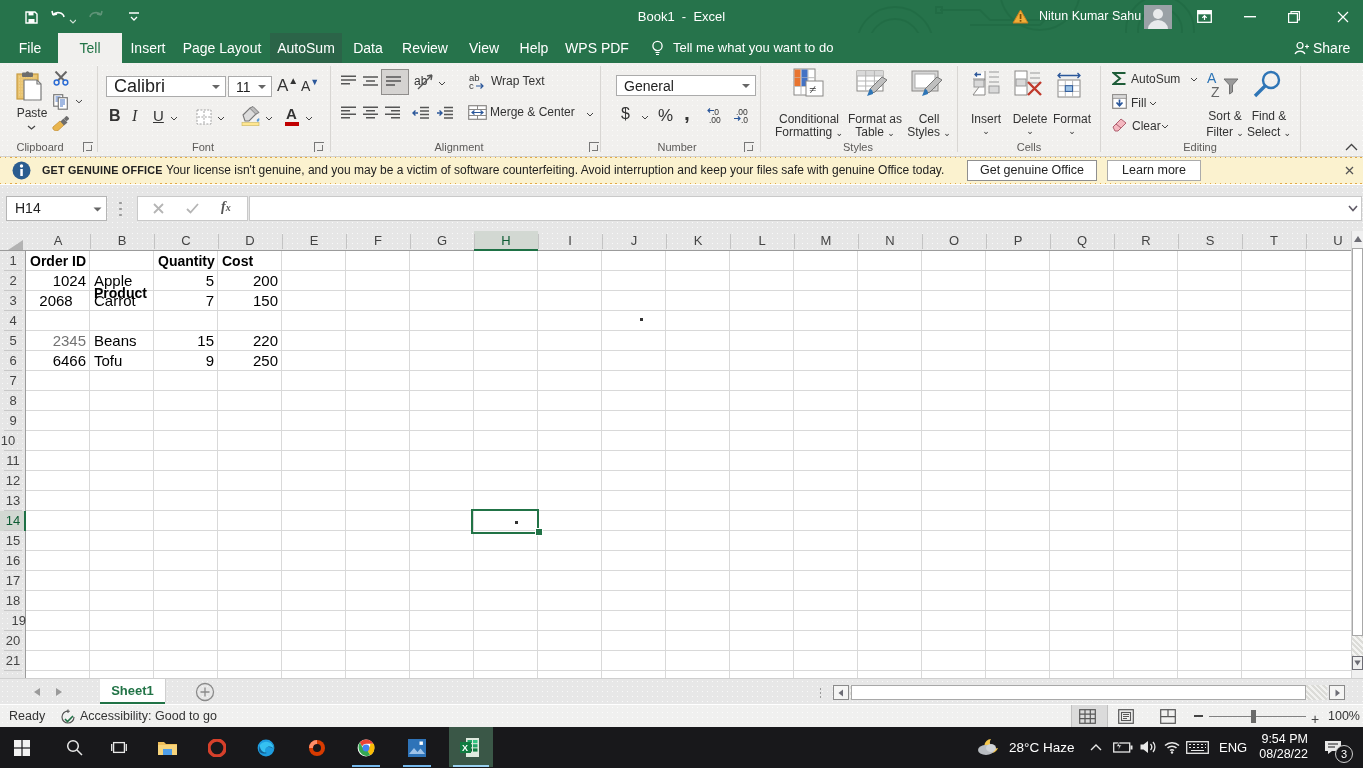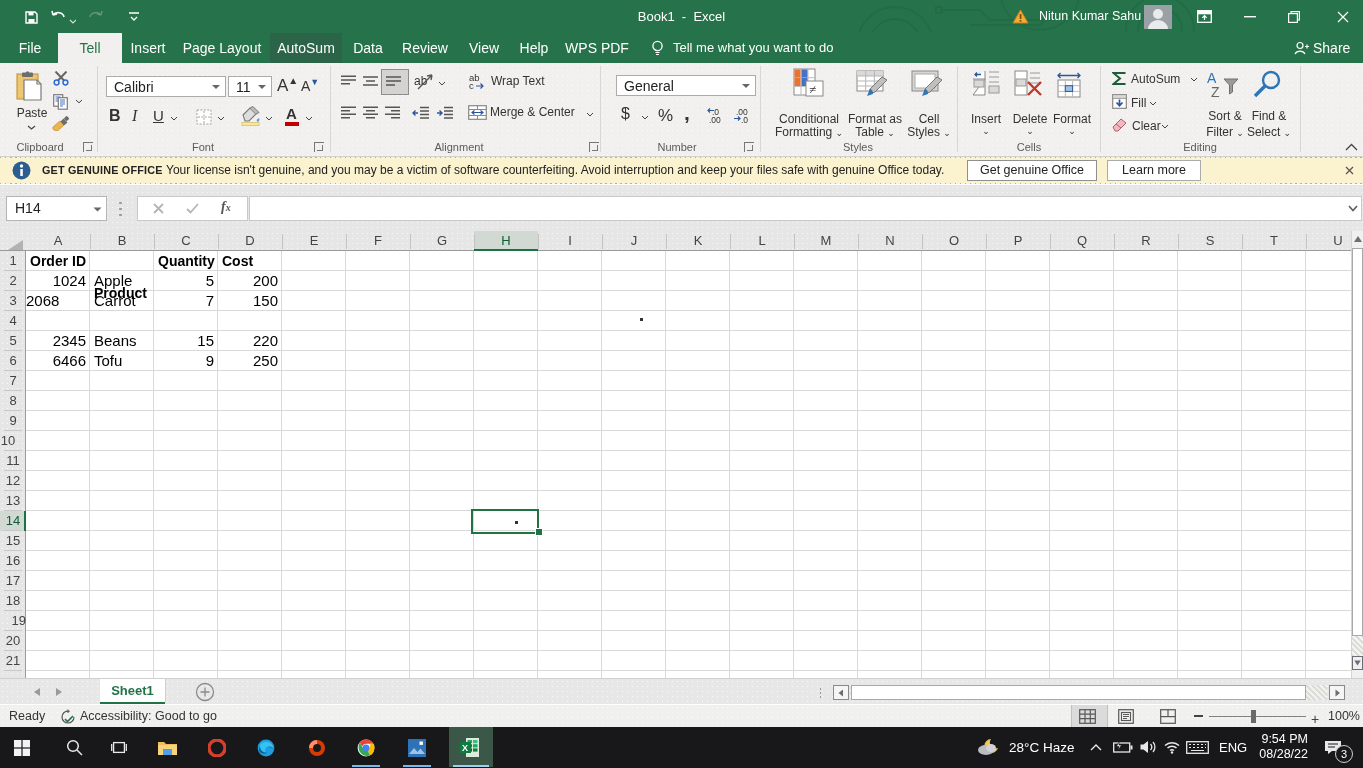--- a/index.html
+++ b/index.html
@@ -164,21 +164,21 @@
 <svg class="abs" style="left:75px;top:36px" width="8" height="5" viewBox="0 0 8 5">
       <path d="M1 1 l3 2.8 L7 1" fill="none" stroke="#444" stroke-width="1"></path>
     </svg>
 <svg class="abs" style="left:52px;top:53px" width="17" height="15" viewBox="0 0 17 15">
   <path d="M1 11 L8 5 l4 4 -6 5.5 c-3 1 -6 -1 -5 -3.5z" fill="#e9b54d" stroke="#c79239" stroke-width="0.8"></path>
   <path d="M8.5 5.5 l3-3 4 4 -3.5 3z" fill="#6d6d6d"></path>
   <rect x="12.6" y="0.6" width="4" height="4" rx="0.8" fill="#6d6d6d" transform="rotate(45 14.6 2.6)"></rect>
 </svg>
 
 <div class="combo" style="left:106px;top:13px;width:118px;">
-      <span style="padding-left:7px;font-size:14px;">Calibri</span>
+      <span style="padding-left:7px;font-size:18px;">Calibri</span>
       <span class="cdn"></span>
     </div>
 <div class="combo" style="left:228px;top:13px;width:42px;">
       <span style="padding-left:7px;font-size:14px;">11</span>
       <span class="cdn"></span>
     </div>
 <div class="abs" style="left:277px;top:12px;font-size:17px;color:#333;">A<span style="font-size:10px;vertical-align:7px;">▲</span></div>
 <div class="abs" style="left:301px;top:14px;font-size:14px;color:#333;">A<span style="font-size:9px;vertical-align:6px;color:#2b579a;">▼</span></div>
 <div class="abs" style="left:109px;top:44px;font-size:16px;font-weight:bold;color:#333;">B</div>
 <div class="abs" style="left:132px;top:44px;font-size:16px;font-style:italic;font-family:'Liberation Serif',serif;color:#333;">I</div>
@@ -507,25 +507,25 @@
 <div id="grid" class="abs">
 <div class="abs" style="left:0;top:0;width:1325px;height:427px;background-image:repeating-linear-gradient(to right,transparent 0px,transparent 63px,#d9d9d9 63px,#d9d9d9 64px),repeating-linear-gradient(to bottom,transparent 0px,transparent 19px,#d9d9d9 19px,#d9d9d9 20px);"></div>
 <div class="abs" style="left:4px;top:0px;height:20px;line-height:20px;font-size:14px;color:#000;font-weight:bold;white-space:nowrap;">Order ID</div>
 <div class="abs" style="left:68px;top:0px;height:20px;line-height:20px;font-size:14px;color:#000;font-weight:bold;white-space:nowrap;margin-top:32px;">Product</div>
 <div class="abs" style="left:132px;top:0px;height:20px;line-height:20px;font-size:14px;color:#000;font-weight:bold;white-space:nowrap;">Quantity</div>
 <div class="abs" style="left:196px;top:0px;height:20px;line-height:20px;font-size:14px;color:#000;font-weight:bold;white-space:nowrap;">Cost</div>
 <div class="abs" style="left:0px;top:20px;width:60px;height:20px;line-height:20px;font-size:15px;color:#000;text-align:right;">1024</div>
 <div class="abs" style="left:68px;top:20px;height:20px;line-height:20px;font-size:15px;color:#000;white-space:nowrap;">Apple</div>
 <div class="abs" style="left:128px;top:20px;width:60px;height:20px;line-height:20px;font-size:15px;color:#000;text-align:right;">5</div>
 <div class="abs" style="left:192px;top:20px;width:60px;height:20px;line-height:20px;font-size:15px;color:#000;text-align:right;">200</div>
-<div class="abs" style="left:0px;top:40px;width:60px;height:20px;line-height:20px;font-size:15px;color:#000;text-align:left;">2068</div>
+<div class="abs" style="left:0px;top:40px;width:60px;height:20px;line-height:20px;font-size:15px;color:#000;text-align:center;">2068</div>
 <div class="abs" style="left:68px;top:40px;height:20px;line-height:20px;font-size:15px;color:#000;white-space:nowrap;">Carrot</div>
 <div class="abs" style="left:128px;top:40px;width:60px;height:20px;line-height:20px;font-size:15px;color:#000;text-align:right;">7</div>
 <div class="abs" style="left:192px;top:40px;width:60px;height:20px;line-height:20px;font-size:15px;color:#000;text-align:right;">150</div>
-<div class="abs" style="left:0px;top:80px;width:60px;height:20px;line-height:20px;font-size:15px;color:#000000;text-align:right;">2345</div>
+<div class="abs" style="left:0px;top:80px;width:60px;height:20px;line-height:20px;font-size:15px;color:#737373;text-align:right;">2345</div>
 <div class="abs" style="left:68px;top:80px;height:20px;line-height:20px;font-size:15px;color:#000;white-space:nowrap;">Beans</div>
 <div class="abs" style="left:128px;top:80px;width:60px;height:20px;line-height:20px;font-size:15px;color:#000;text-align:right;">15</div>
 <div class="abs" style="left:192px;top:80px;width:60px;height:20px;line-height:20px;font-size:15px;color:#000;text-align:right;">220</div>
 <div class="abs" style="left:0px;top:100px;width:60px;height:20px;line-height:20px;font-size:15px;color:#000;text-align:right;">6466</div>
 <div class="abs" style="left:68px;top:100px;height:20px;line-height:20px;font-size:15px;color:#000;white-space:nowrap;">Tofu</div>
 <div class="abs" style="left:128px;top:100px;width:60px;height:20px;line-height:20px;font-size:15px;color:#000;text-align:right;">9</div>
 <div class="abs" style="left:192px;top:100px;width:60px;height:20px;line-height:20px;font-size:15px;color:#000;text-align:right;">250</div>
 <div class="abs" style="left:614px;top:67px;width:3px;height:3px;background:#333;"></div>
 <div class="abs" style="left:489px;top:270px;width:3px;height:3px;background:#333;"></div>
 <div class="abs" style="left:445px;top:258px;width:64px;height:21px;border:2px solid #217346;background:transparent;"></div>

